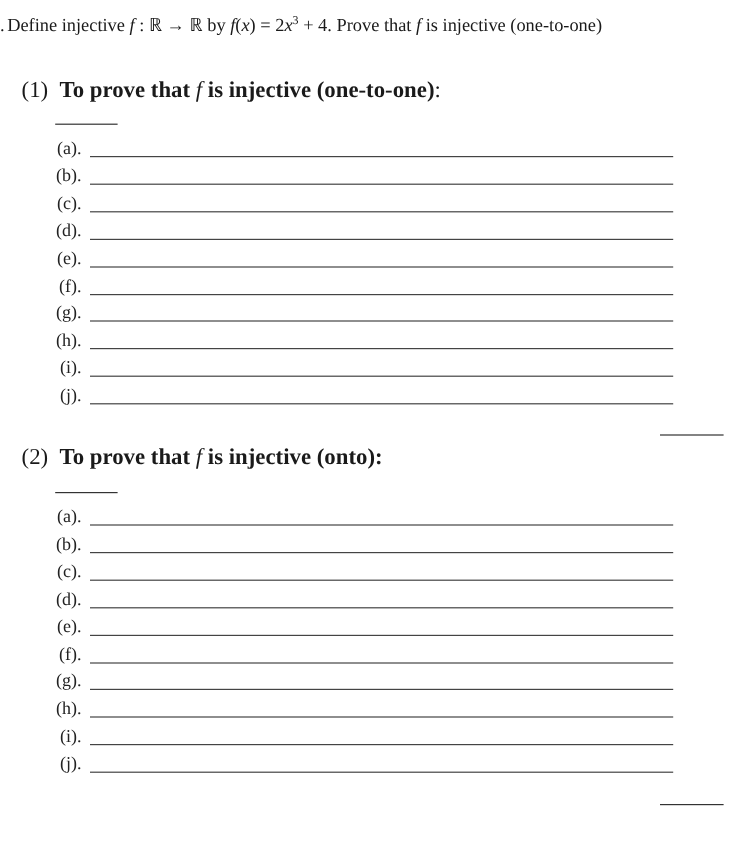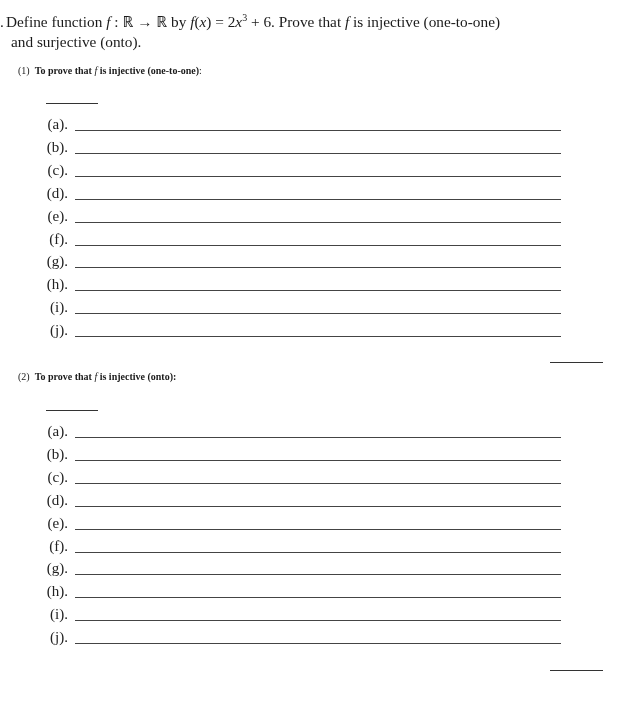--- a/index.html
+++ b/index.html
@@ -25,21 +25,21 @@
       line-height: 20px;
     }
     .intro .line { white-space: nowrap; }
     .intro .l2 { padding-left: 11px; }
     .intro .dot { display: inline-block; width: 6px; }
     i.m { font-style: italic; }
     .section-header {
       position: absolute;
       left: 18px;
       font-family: "Liberation Serif", serif;
-      font-size: 10px;
+      font-size: 19px;
       white-space: nowrap;
     }
     .section-header b { font-weight: bold; }
     .short-rule {
       position: absolute;
       height: 0;
       border-top: 1.3px solid #333;
     }
     .row {
       position: absolute;
@@ -63,22 +63,21 @@
       width: 486px;
       top: 15px;
       height: 0;
       border-top: 1.4px solid #444;
     }
   </style>
 </head>
 <body>
 
 <div class="intro">
-  <div class="line"><span class="dot">.</span><span>Define function </span><i class="m">f</i><span> : ℝ → ℝ by </span><i class="m">f</i><span>(</span><i class="m">x</i><span>) = 2</span><i class="m">x</i><sup style="font-size:10px">3</sup><span> + 6.  Prove that </span><i class="m">f</i><span> is injective (one-to-one)</span></div>
-  <div class="line l2">and surjective (onto).</div>
+  <div class="line"><span class="dot">.</span><span>Define injective </span><i class="m">f</i><span> : ℝ → ℝ by </span><i class="m">f</i><span>(</span><i class="m">x</i><span>) = 2</span><i class="m">x</i><sup style="font-size:10px">3</sup><span> + 4.  Prove that </span><i class="m">f</i><span> is injective (one-to-one)</span></div>
 </div>
 
 <div class="section-header" style="top:65px">
   <span>(1)</span>&nbsp; <b>To prove that </b><i class="m">f</i><b> is injective (one-to-one)</b><span>:</span>
 </div>
 <div class="short-rule" style="left:46px;width:52px;top:103px"></div>
 <div id="s1rows">
     <div class="row" style="top: 115px;">
       <span class="lbl">(a).</span>
       <div class="ans"></div>

